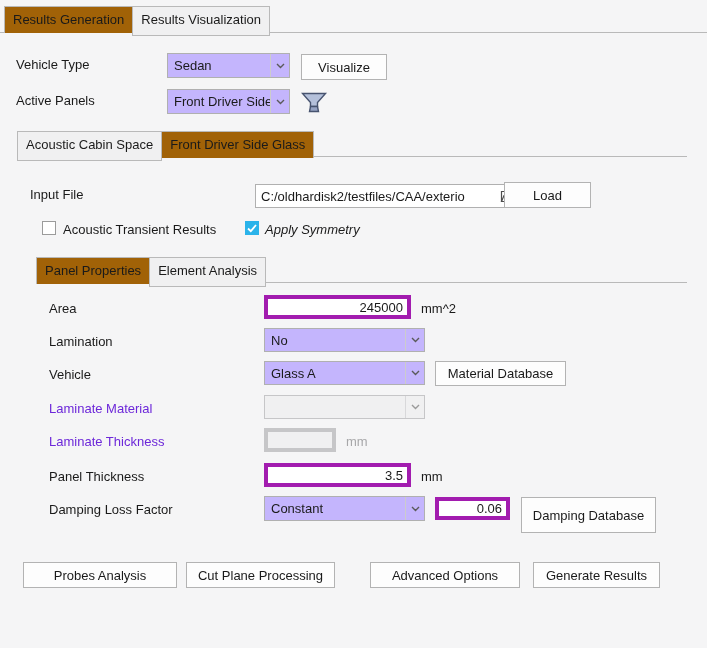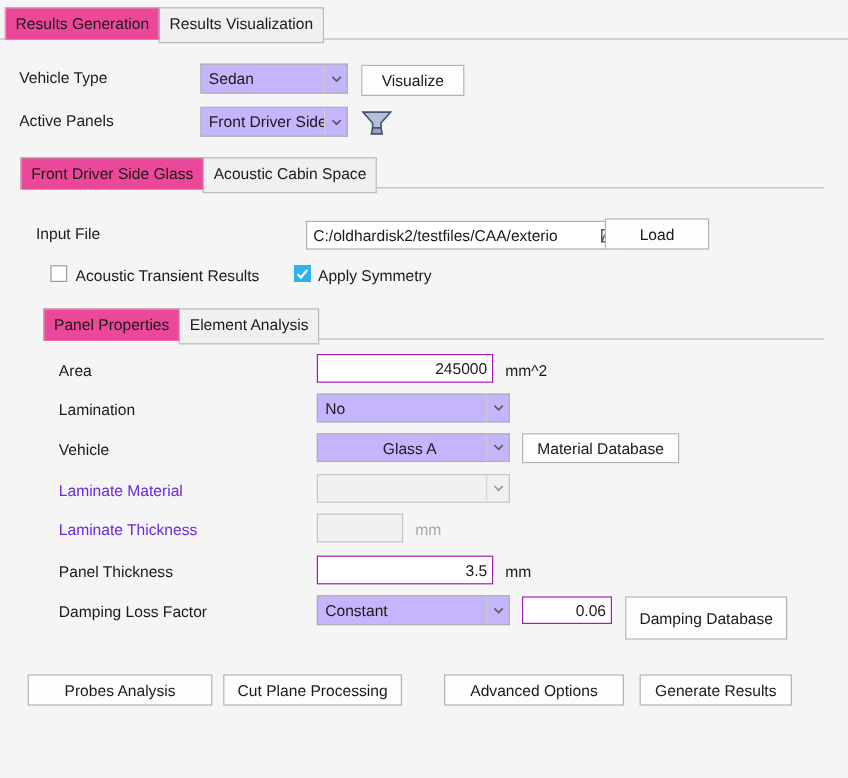--- a/index.html
+++ b/index.html
@@ -17,26 +17,26 @@
 
   
   .rule{position:absolute;height:1px;background:#b9b9b9;z-index:1;}
   .tabbar{position:absolute;display:flex;align-items:flex-start;z-index:2;}
   .tab{
     height:30px;padding:5px 8px 0;background:#f0f0f1;
     border:1px solid #b9b9b9;white-space:nowrap;cursor:default;
   }
   .tab + .tab{margin-left:-1px;}
   .tab.active{
-    height:27px;background:#ec4899;border-bottom:none;position:relative;z-index:3;
+    height:27px;background:#a16207;border-bottom:none;position:relative;z-index:3;
   }
 
   
   .num-field{
-    border:1px solid #a21caf;background:#ffffff;height:24px;
+    border:4px solid #a21caf;background:#ffffff;height:24px;
     font-family:"Liberation Sans",sans-serif;font-size:13px;color:#1a1a1a;
     text-align:right;padding:0 4px;outline:none;
   }
   .num-field.disabled{background:#f0f0f1;border-color:#c6c6c8;}
   .file-field{
     border:1px solid #b0b0b0;background:#ffffff;height:24px;
     display:flex;align-items:center;padding:0 3px 0 5px;
   }
   .file-field .path{flex:1;white-space:nowrap;overflow:hidden;}
   .file-field .browse{flex:none;display:flex;align-items:center;cursor:pointer;}
@@ -97,22 +97,22 @@
   </div>
   <div class="abs" style="left:301px;top:91px;width:27px;height:23px;">
     <svg width="27" height="23" viewBox="0 0 27 23">
       <path d="M1.5 2.5 H24.5 L16.5 11.5 V15.5 H9.5 V11.5 Z" fill="#b4c0da" stroke="#47536f" stroke-width="1.4"></path>
       <path d="M9.5 15.5 H16.5 L17.5 20.5 H8.5 Z" fill="#95a2c2" stroke="#47536f" stroke-width="1.4"></path>
     </svg>
   </div>
 
   <div class="rule" style="top:156px;left:17px;width:670px;"></div>
   <div class="tabbar" style="left:17px;top:131px;">
+    <div class="tab">Acoustic Cabin Space</div>
     <div class="tab active">Front Driver Side Glass</div>
-    <div class="tab">Acoustic Cabin Space</div>
   </div>
 
   <div class="lbl abs" style="left:30px;top:187px;">Input File</div>
   <div class="file-field abs" style="left:255px;top:184px;width:266px;">
     <span class="path">C:/oldhardisk2/testfiles/CAA/exterio</span>
     <span class="browse">
       <svg width="17" height="13" viewBox="0 0 17 13">
         <path d="M1.5 11.5 V1.5 H6 L7.5 3.5 H13.5 V5.5" fill="none" stroke="#4d4d4d" stroke-width="1.2"></path>
         <path d="M1.5 11.5 L4 5.5 H16 L13.5 11.5 Z" fill="none" stroke="#4d4d4d" stroke-width="1.2"></path>
       </svg>
@@ -120,21 +120,21 @@
   </div>
   <div class="btn abs" style="left:504px;top:182px;width:87px;height:26px;">Load</div>
 
   <span class="cb abs" style="left:42px;top:221px;"></span>
   <div class="lbl abs" style="left:63px;top:222px;">Acoustic Transient Results</div>
   <span class="cb checked abs" style="left:245px;top:221px;">
     <svg width="10" height="9" viewBox="0 0 10 9">
         <polyline points="1,4.5 3.8,7.2 9,1" fill="none" stroke="#ffffff" stroke-width="1.8"></polyline>
       </svg>
   </span>
-  <div class="lbl abs" style="left:265px;top:222px;">Apply Symmetry</div>
+  <div class="lbl abs" style="left:265px;top:222px;font-style:italic;">Apply Symmetry</div>
 
   <div class="rule" style="top:282px;left:36px;width:651px;"></div>
   <div class="tabbar" style="left:36px;top:257px;">
     <div class="tab active">Panel Properties</div>
     <div class="tab">Element Analysis</div>
   </div>
 
   <div class="lbl abs" style="left:49px;top:301px;">Area</div>
   <input class="num-field abs" style="left: 264px; top: 295px; width: 147px;" value="245000">
   <div class="unit abs" style="left:421px;top:301px;">mm^2</div>
@@ -143,21 +143,21 @@
   <div class="dd abs" style="left:264px;top:328px;width:161px;height:24px;">
     <span class="dd-val">No</span>
     <span class="dd-arrow">
       <svg width="9" height="6" viewBox="0 0 9 6">
           <polyline points="1,1 4.5,4.5 8,1" fill="none" stroke="#5a5a5a" stroke-width="1.4"></polyline>
         </svg>
     </span>
   </div>
 
   <div class="lbl abs" style="left:49px;top:367px;">Vehicle</div>
-  <div class="dd abs" style="left:264px;top:361px;width:161px;height:24px;padding-left:48px;">
+  <div class="dd abs" style="left:264px;top:361px;width:161px;height:24px;">
     <span class="dd-val">Glass A</span>
     <span class="dd-arrow">
       <svg width="9" height="6" viewBox="0 0 9 6">
           <polyline points="1,1 4.5,4.5 8,1" fill="none" stroke="#5a5a5a" stroke-width="1.4"></polyline>
         </svg>
     </span>
   </div>
   <div class="btn abs" style="left:435px;top:361px;width:131px;height:25px;">Material Database</div>
 
   <div class="lbl disabled abs" style="left:49px;top:401px;">Laminate Material</div>

